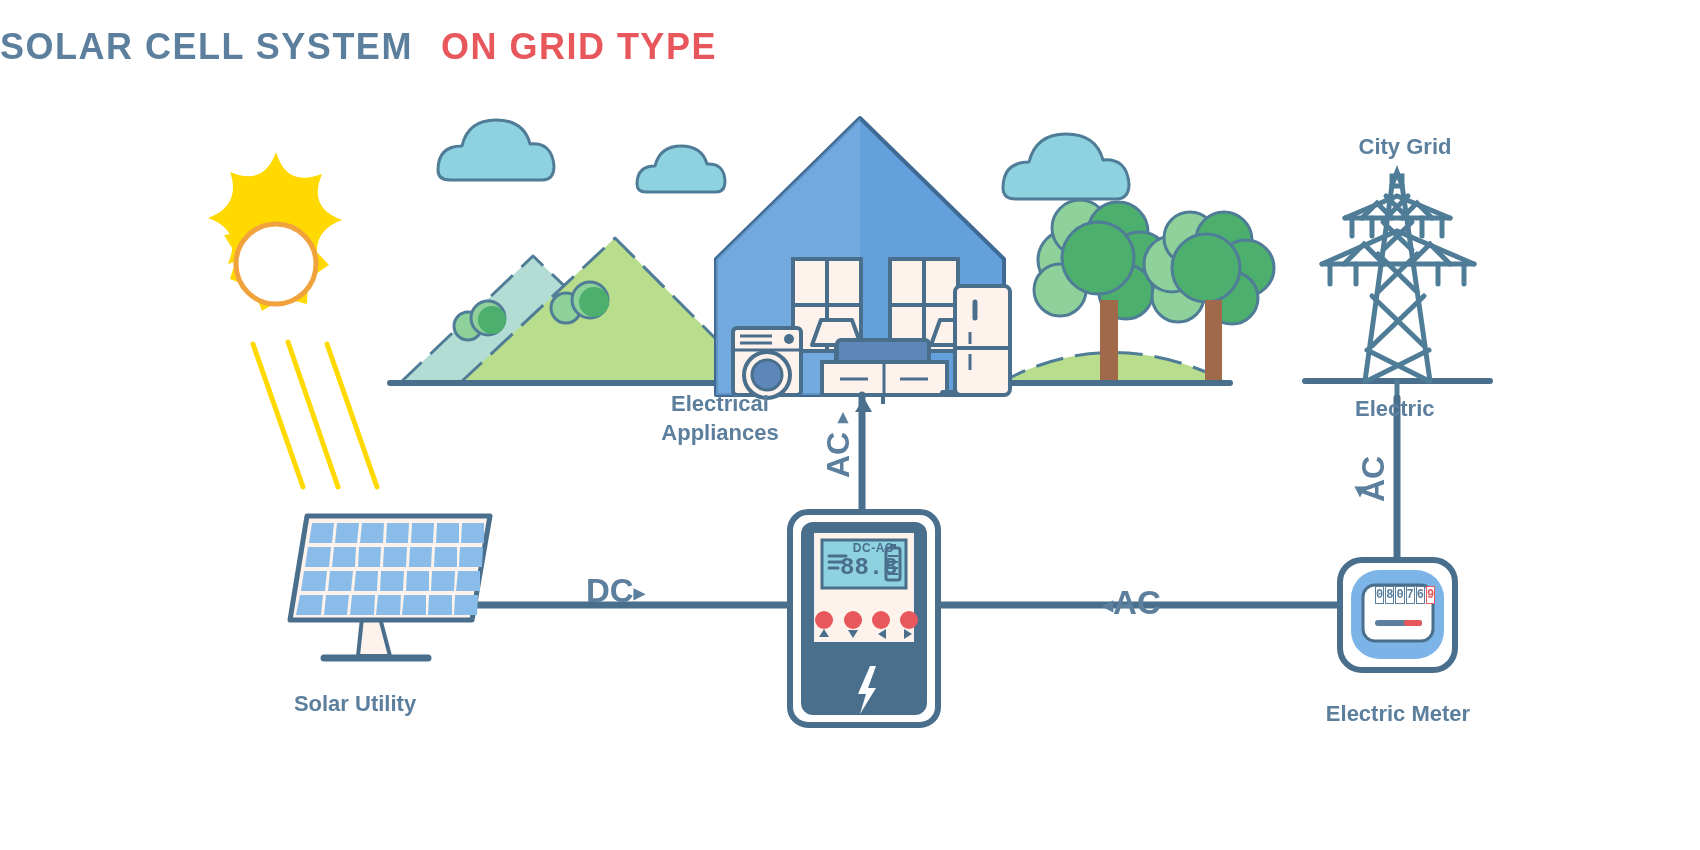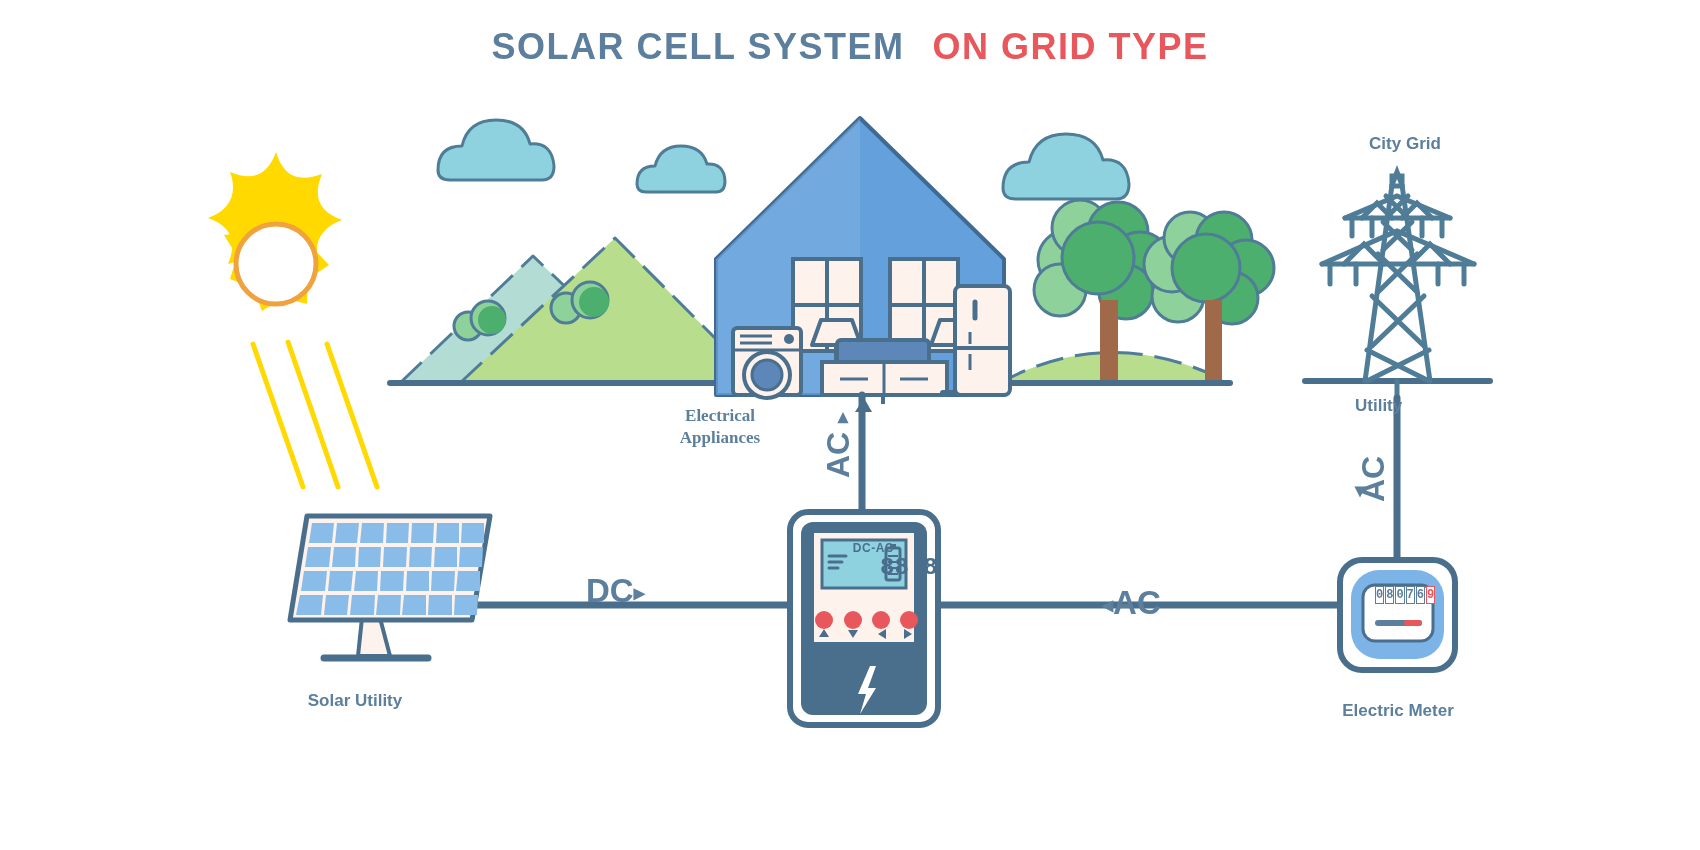--- a/index.html
+++ b/index.html
@@ -8,33 +8,32 @@
     width:1700px;height:850px;
     font-family:"Liberation Sans", sans-serif;
     overflow:hidden;position:relative;
   }
   #stage{position:absolute;left:0;top:0;width:1700px;height:850px;background:#fff;}
   #art{position:absolute;left:0;top:0;width:1700px;height:850px;}
 
   
   .title-wrap{
     position:absolute;left:0;top:26px;width:1700px;
-    text-align:center;
     font-size:36px;font-weight:bold;letter-spacing:1.5px;
     white-space:nowrap;
   }
   .t-main{color:#5b7f9c;}
   .t-accent{color:#e8575b;margin-left:28px;}
 
   
   .lbl{
     position:absolute;
     color:#5b7f9c;
     font-weight:bold;
-    font-size:17px;
+    font-size:22px;
     line-height:1.3;
     text-align:center;
     white-space:pre-line;
   }
   .lbl-flow{font-size:33px;font-weight:bold;color:#5b7f9c;}
 
   
   .vert{
     position:absolute;
     color:#5b7f9c;font-weight:bold;font-size:32px;
@@ -297,33 +296,33 @@
   <div id="meter-reading" style="position:absolute;left:1375px;top:586px;width:46px;height:18px;display:flex;gap:1px;">
       <span style="flex: 1 1 0%; display: flex; align-items: center; justify-content: center; font-family: &quot;Liberation Mono&quot;, monospace; font-size: 12px; font-weight: bold; line-height: 1; color: rgb(91, 127, 156); border: 1.5px solid rgb(91, 127, 156); background: rgb(255, 255, 255);">0</span>
       <span style="flex: 1 1 0%; display: flex; align-items: center; justify-content: center; font-family: &quot;Liberation Mono&quot;, monospace; font-size: 12px; font-weight: bold; line-height: 1; color: rgb(91, 127, 156); border: 1.5px solid rgb(91, 127, 156); background: rgb(255, 255, 255);">8</span>
       <span style="flex: 1 1 0%; display: flex; align-items: center; justify-content: center; font-family: &quot;Liberation Mono&quot;, monospace; font-size: 12px; font-weight: bold; line-height: 1; color: rgb(91, 127, 156); border: 1.5px solid rgb(91, 127, 156); background: rgb(255, 255, 255);">0</span>
       <span style="flex: 1 1 0%; display: flex; align-items: center; justify-content: center; font-family: &quot;Liberation Mono&quot;, monospace; font-size: 12px; font-weight: bold; line-height: 1; color: rgb(91, 127, 156); border: 1.5px solid rgb(91, 127, 156); background: rgb(255, 255, 255);">7</span>
       <span style="flex: 1 1 0%; display: flex; align-items: center; justify-content: center; font-family: &quot;Liberation Mono&quot;, monospace; font-size: 12px; font-weight: bold; line-height: 1; color: rgb(91, 127, 156); border: 1.5px solid rgb(91, 127, 156); background: rgb(255, 255, 255);">6</span>
       <span style="flex: 1 1 0%; display: flex; align-items: center; justify-content: center; font-family: &quot;Liberation Mono&quot;, monospace; font-size: 12px; font-weight: bold; line-height: 1; color: rgb(232, 87, 91); border: 1.5px solid rgb(232, 87, 91); background: rgb(255, 255, 255);">9</span>
     </div>
 
   <div style="position:absolute;left:846px;top:541px;width:48px;text-align:right;color:#4a6f8c;font-size:12px;font-weight:bold;letter-spacing:0.5px;">DC-AC</div>
-  <div style="position:absolute;left:880px;top:554px;width:56px;text-align:center;color:#4a6f8c;font-size:24px;font-weight:bold;font-family:'Liberation Mono',monospace;letter-spacing:0px;">88.8</div>
+  <div style="position:absolute;left:840px;top:554px;width:56px;text-align:center;color:#4a6f8c;font-size:24px;font-weight:bold;font-family:'Liberation Mono',monospace;letter-spacing:0px;">88.8</div>
 
   <div class="lbl" style="left:240px;top:690px;width:230px;">Solar Utility</div>
 
-  <div class="lbl" style="left:605px;top:405px;width:230px;font-family:Liberation Serif, serif;">Electrical
+  <div class="lbl" style="left:605px;top:390px;width:230px;">Electrical
 Appliances</div>
 
 
   <div class="lbl" style="left:1283px;top:680px;width:230px;margin-top:20px;">Electric Meter</div>
 
   <div class="lbl" style="left:1290px;top:133px;width:230px;">City Grid</div>
 
-  <div class="lbl" style="left:1355px;top:395px;width:160px;text-align:left;">Utility</div>
+  <div class="lbl" style="left:1355px;top:395px;width:160px;text-align:left;">Electric</div>
 
   <div class="lbl-flow" style="position:absolute;left:586px;top:572px;">
     <span>DC</span><span class="arrow-gl">▸</span>
   </div>
 
   <div class="lbl-flow" style="position:absolute;left:1102px;top:572px;margin-top:12px;">
     <span class="arrow-gl">◂</span><span>AC</span>
   </div>
 
   <div class="vert up" style="left:820px;top:408px;height:70px;">

